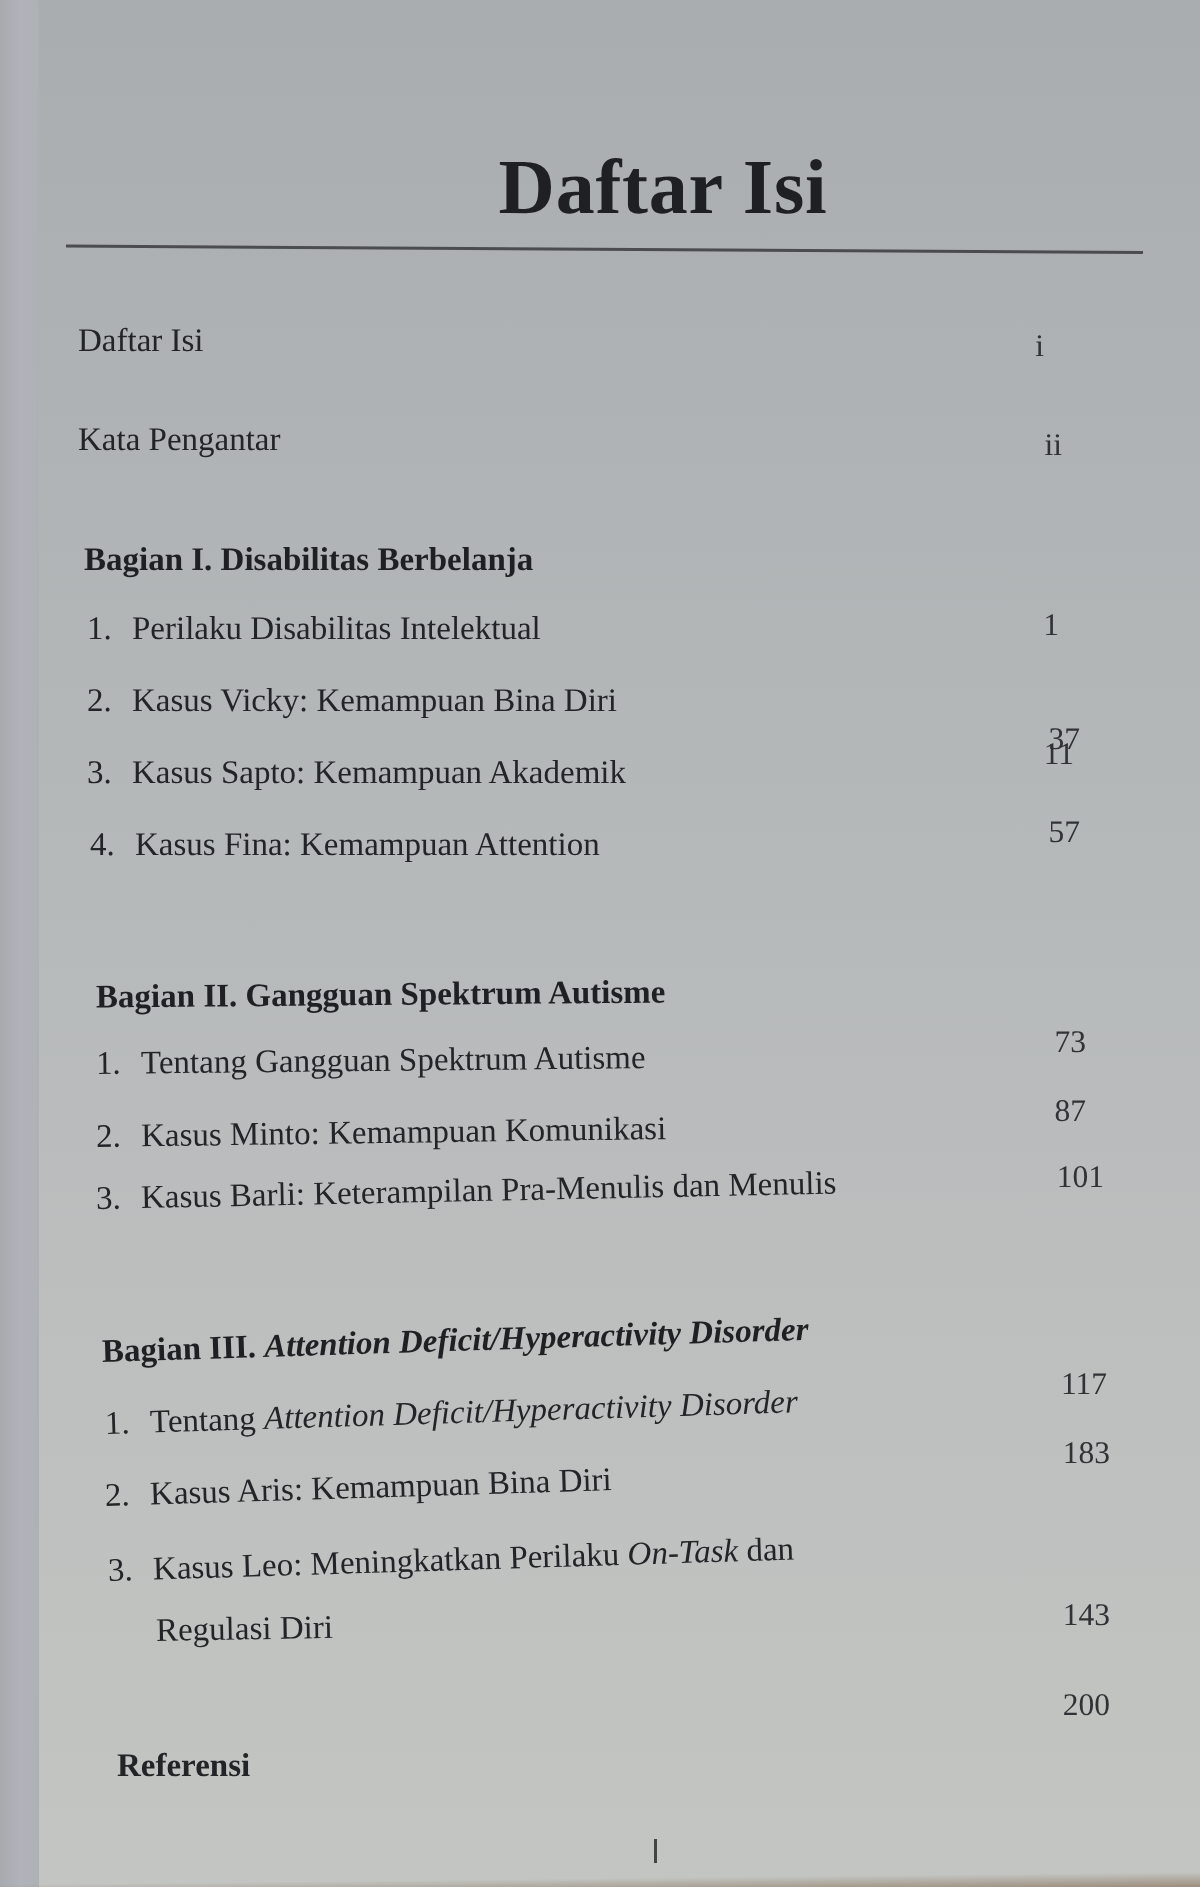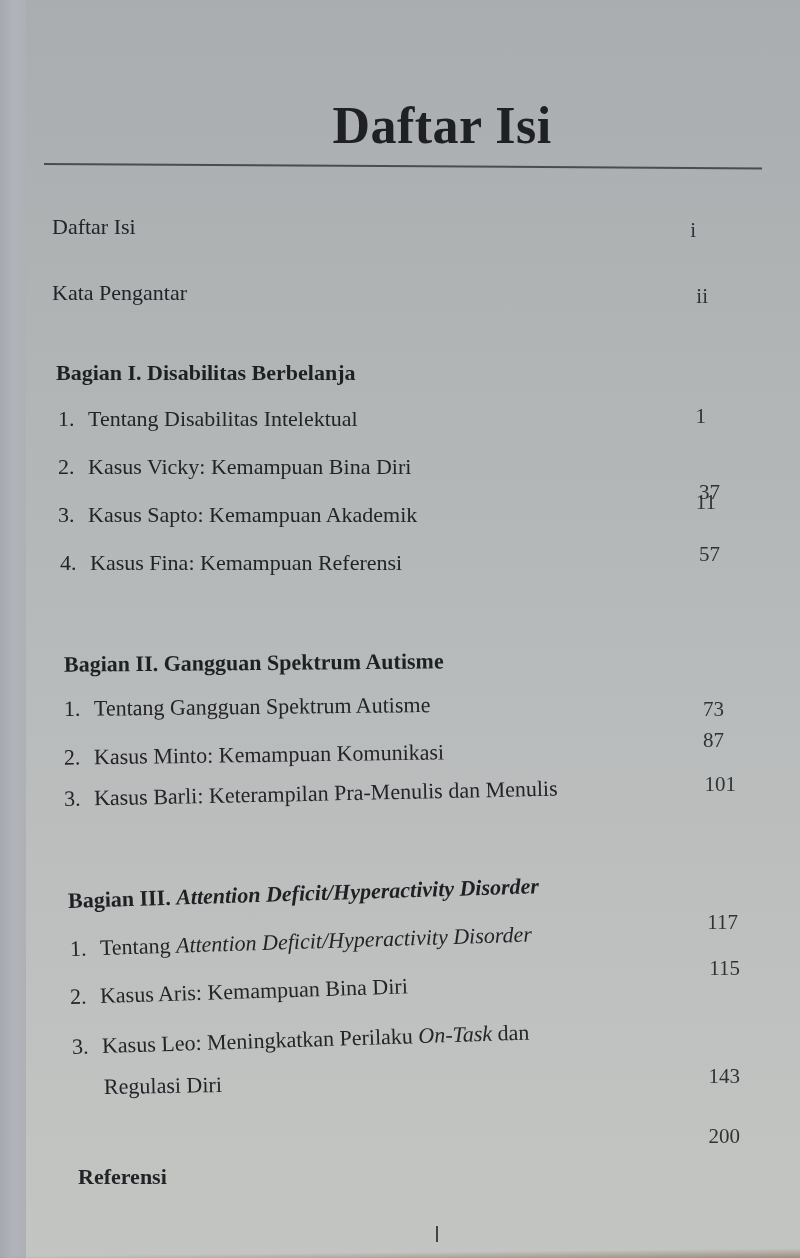--- a/index.html
+++ b/index.html
@@ -56,45 +56,45 @@
 <div class="page" style="left:636px; top:218px;">i</div>
 
 <div class="row" style="left:52px; top:280px;">
   <span>Kata Pengantar</span>
 </div>
 <div class="page" style="left:648px; top:268px;margin-top:16px;">ii</div>
 
 <div class="section" style="left:56px; top:360px;">Bagian I. Disabilitas Berbelanja</div>
 
 <div class="row" style="left:58px; top:406px;">
-  <span class="num">1.</span><span>Tentang Disabilitas Intelektual</span>
+  <span class="num">1.</span><span>Perilaku Disabilitas Intelektual</span>
 </div>
 <div class="page" style="left:646px; top:404px;">1</div>
 
 <div class="row" style="left:58px; top:454px;">
   <span class="num">2.</span><span>Kasus Vicky: Kemampuan Bina Diri</span>
 </div>
 <div class="page" style="left:656px; top:450px;margin-top:40px;">11</div>
 
 <div class="row" style="left:58px; top:502px;">
   <span class="num">3.</span><span>Kasus Sapto: Kemampuan Akademik</span>
 </div>
 <div class="page" style="left:660px; top:480px;">37</div>
 
 <div class="row" style="left:60px; top:550px;">
-  <span class="num">4.</span><span>Kasus Fina: Kemampuan Referensi</span>
+  <span class="num">4.</span><span>Kasus Fina: Kemampuan Attention</span>
 </div>
 <div class="page" style="left:660px; top:542px;">57</div>
 
 <div class="section" style="left:64px; top:650px; transform:rotate(-0.5deg);">Bagian II. Gangguan Spektrum Autisme</div>
 
 <div class="row" style="left:64px; top:694px; transform:rotate(-0.6deg);">
   <span class="num">1.</span><span>Tentang Gangguan Spektrum Autisme</span>
 </div>
-<div class="page" style="left:664px; top:682px;margin-top:15px;">73</div>
+<div class="page" style="left:664px; top:682px;">73</div>
 
 <div class="row" style="left:64px; top:742px; transform:rotate(-0.8deg);">
   <span class="num">2.</span><span>Kasus Minto: Kemampuan Komunikasi</span>
 </div>
 <div class="page" style="left:664px; top:728px;">87</div>
 
 <div class="row" style="left:64px; top:786px; transform:rotate(-1.2deg); transform-origin:left center;">
   <span class="num">3.</span><span>Kasus Barli: Keterampilan Pra-Menulis dan Menulis</span>
 </div>
 <div class="page" style="left:676px; top:772px;">101</div>
@@ -106,21 +106,21 @@
 
 <div class="row" style="left:70px; top:936px; transform:rotate(-1.8deg); transform-origin:left center;">
   <span class="num">1.</span><span>Tentang</span>
   <span class="it">Attention Deficit/Hyperactivity Disorder</span>
 </div>
 <div class="page" style="left:678px; top:910px;">117</div>
 
 <div class="row" style="left:70px; top:984px; transform:rotate(-1.8deg); transform-origin:left center;">
   <span class="num">2.</span><span>Kasus Aris: Kemampuan Bina Diri</span>
 </div>
-<div class="page" style="left:680px; top:956px;">115</div>
+<div class="page" style="left:680px; top:956px;">183</div>
 
 <div class="row" style="left:72px; top:1034px; transform:rotate(-1.8deg); transform-origin:left center;">
   <span class="num">3.</span><span>Kasus Leo: Meningkatkan Perilaku</span>
   <span class="it">On-Task</span>
   <span>dan</span>
 </div>
 <div class="row" style="left:104px; top:1074px; transform:rotate(-1deg); transform-origin:left center;">
   <span>Regulasi Diri</span>
 </div>
 <div class="page" style="left:680px; top:1032px;margin-top:32px;">143</div>

